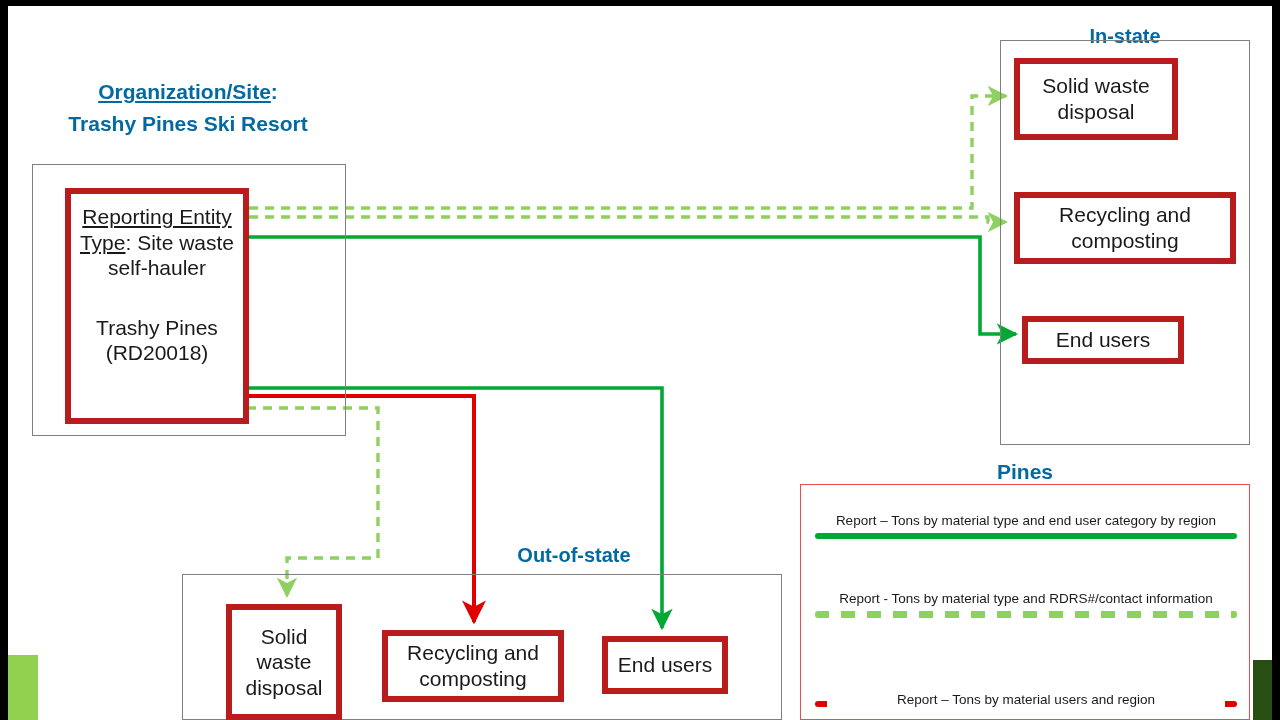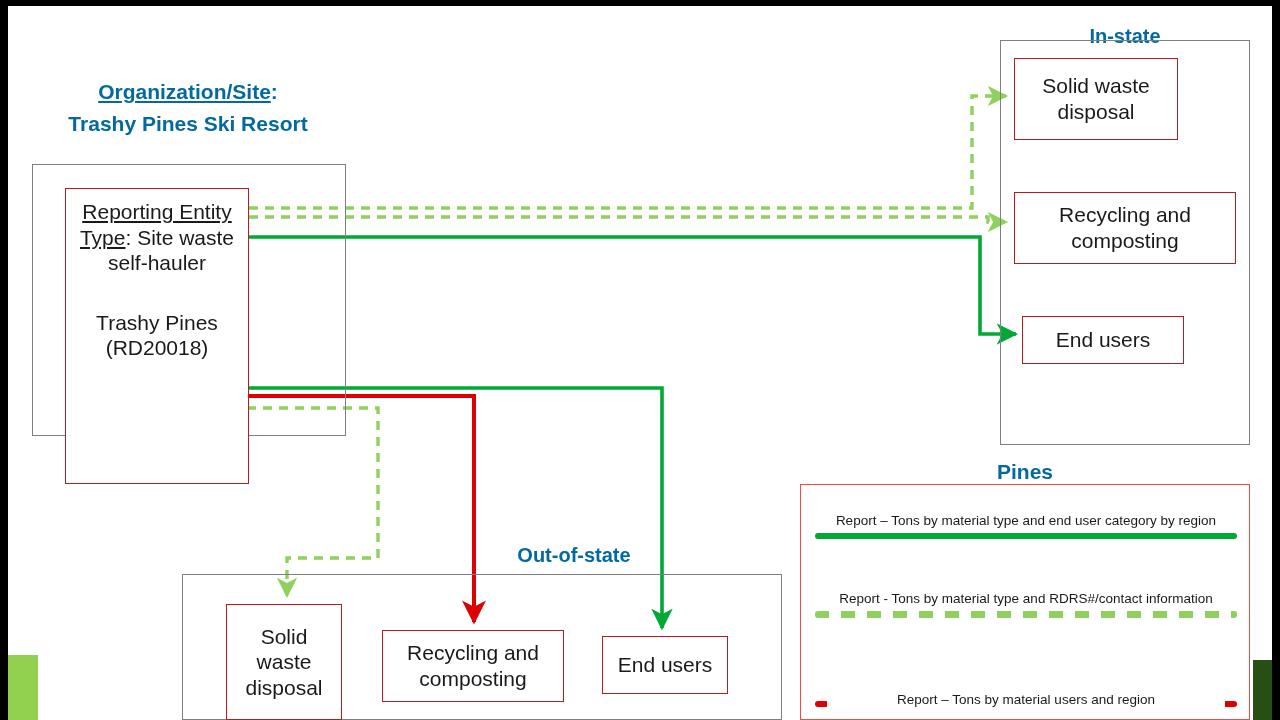--- a/index.html
+++ b/index.html
@@ -68,38 +68,38 @@
     background: transparent;
     box-sizing: border-box;
   }
   #org-group   { left: 24px;  top: 158px; width: 314px; height: 272px; }
   #instate-group  { left: 992px; top: 34px;  width: 250px; height: 405px; }
   #outstate-group { left: 174px; top: 568px; width: 600px; height: 146px; }
 
   
   .node {
     position: absolute;
-    border: 1px solid #b91c1c;
+    border: 6px solid #b91c1c;
     box-sizing: border-box;
     background: #ffffff;
     display: flex;
     align-items: center;
     justify-content: center;
     text-align: center;
     color: #1a1a1a;
     font-size: 21px;
     line-height: 1.22;
     padding: 4px 6px;
   }
 
   #entity-node {
     left: 57px;
     top: 182px;
     width: 184px;
-    height: 296px;
+    height: 236px;
     flex-direction: column;
     justify-content: flex-start;
     padding-top: 10px;
     font-size: 21px;
   }
   .entity-line { display: block; width: 100%; }
   .entity-line u { text-decoration: underline; }
   .entity-gap { height: 34px; }
 
   #in-solid    { left: 1006px; top: 52px;  width: 164px; height: 82px;  }

